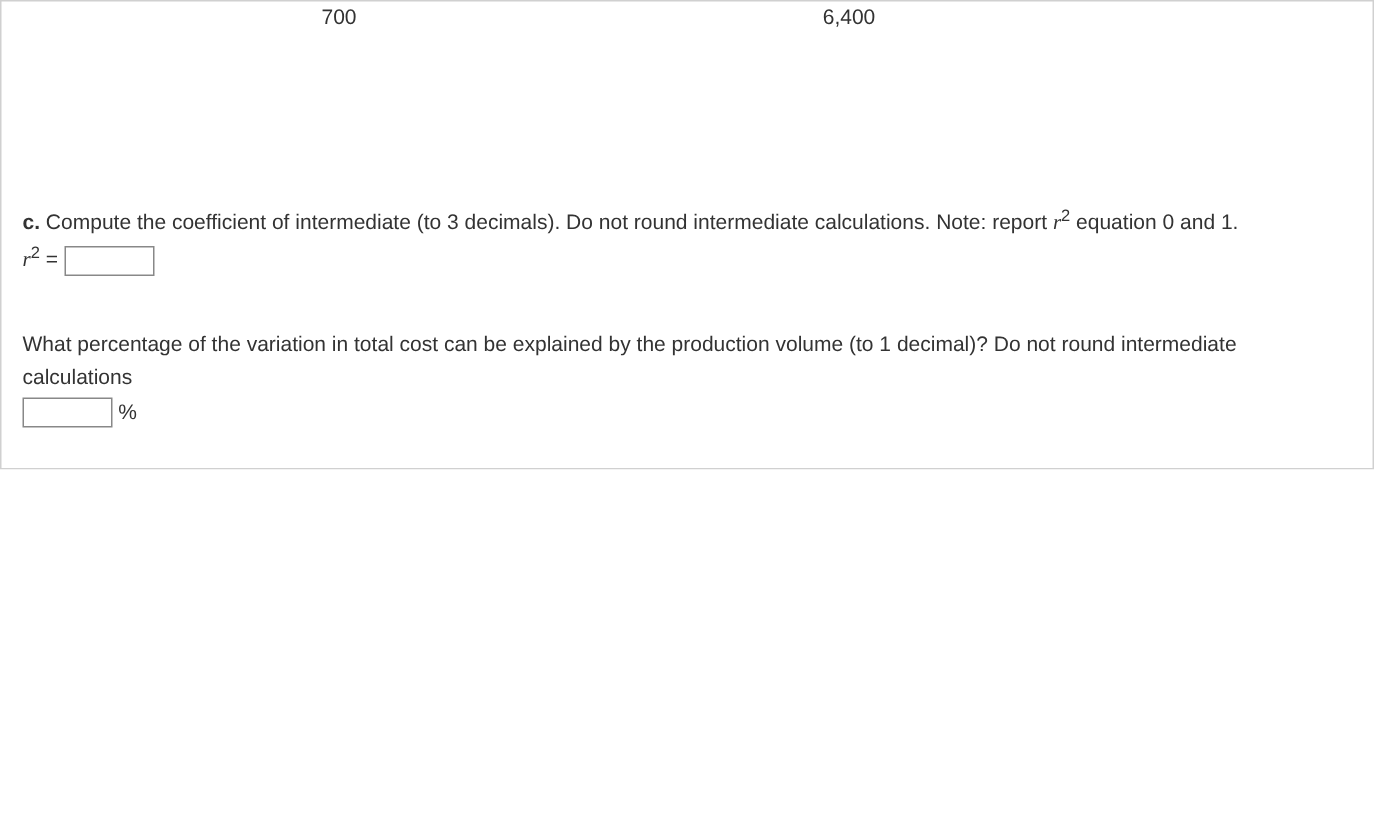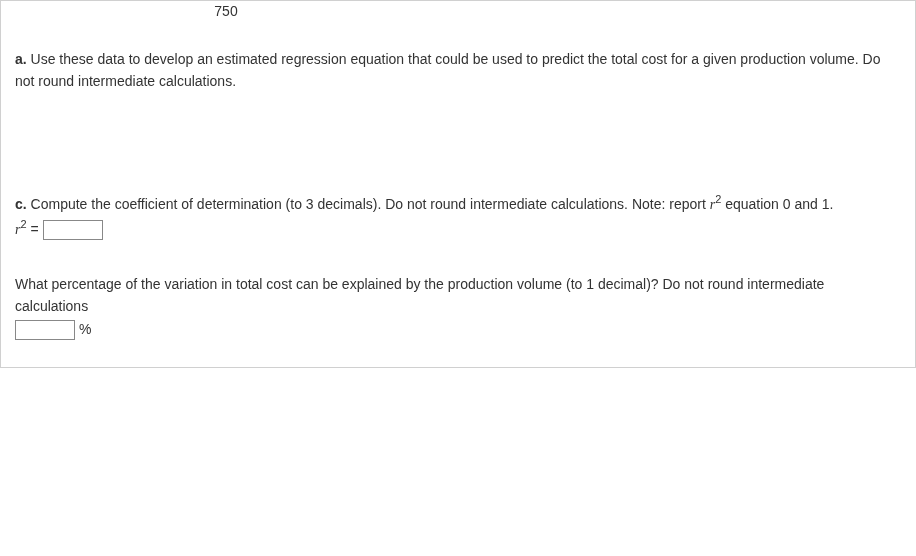--- a/index.html
+++ b/index.html
@@ -53,45 +53,44 @@
     .line { line-height: 1.6; }
     b { font-weight: bold; }
   </style>
 </head>
 <body>
 
 <div class="container">
 
   <div class="data-table">
     <div class="data-row">
-      <div class="data-cell-1">750</div>
+      <div class="data-cell-1">700</div>
+      <div class="data-cell-2">6,400</div>
+    </div>
+    <div class="data-row">
     </div>
   </div>
 
   <div class="spacer"></div>
 
-  <div class="section line">
-    <b>a.</b>
-    <span>Use these data to develop an estimated regression equation that could be used to predict the total cost for a given production volume. Do not round intermediate calculations.</span>
-  </div>
 
   <div class="spacer"></div>
 
 
   <div class="spacer"></div>
 
 
   <div class="spacer"></div>
 
 
   <div class="spacer"></div>
 
   <div class="section line">
     <b>c.</b>
-    <span>Compute the coefficient of determination (to </span><span>3</span><span> decimals). Do not round intermediate calculations. Note: report </span><span class="mathital">r</span><span class="sup">2</span><span> equation </span><span>0</span><span> and </span><span>1</span><span>.</span>
+    <span>Compute the coefficient of intermediate (to </span><span>3</span><span> decimals). Do not round intermediate calculations. Note: report </span><span class="mathital">r</span><span class="sup">2</span><span> equation </span><span>0</span><span> and </span><span>1</span><span>.</span>
     <br>
     <span class="mathital">r</span><span class="sup">2</span><span> = </span><input class="ans" type="text" style="">
   </div>
 
   <div class="spacer"></div>
 
   <div class="section line">
     <span>What percentage of the variation in total cost can be explained by the production volume (to </span><span>1</span><span> decimal)? Do not round intermediate calculations</span>
     <br>
     <input class="ans" type="text" style="">

